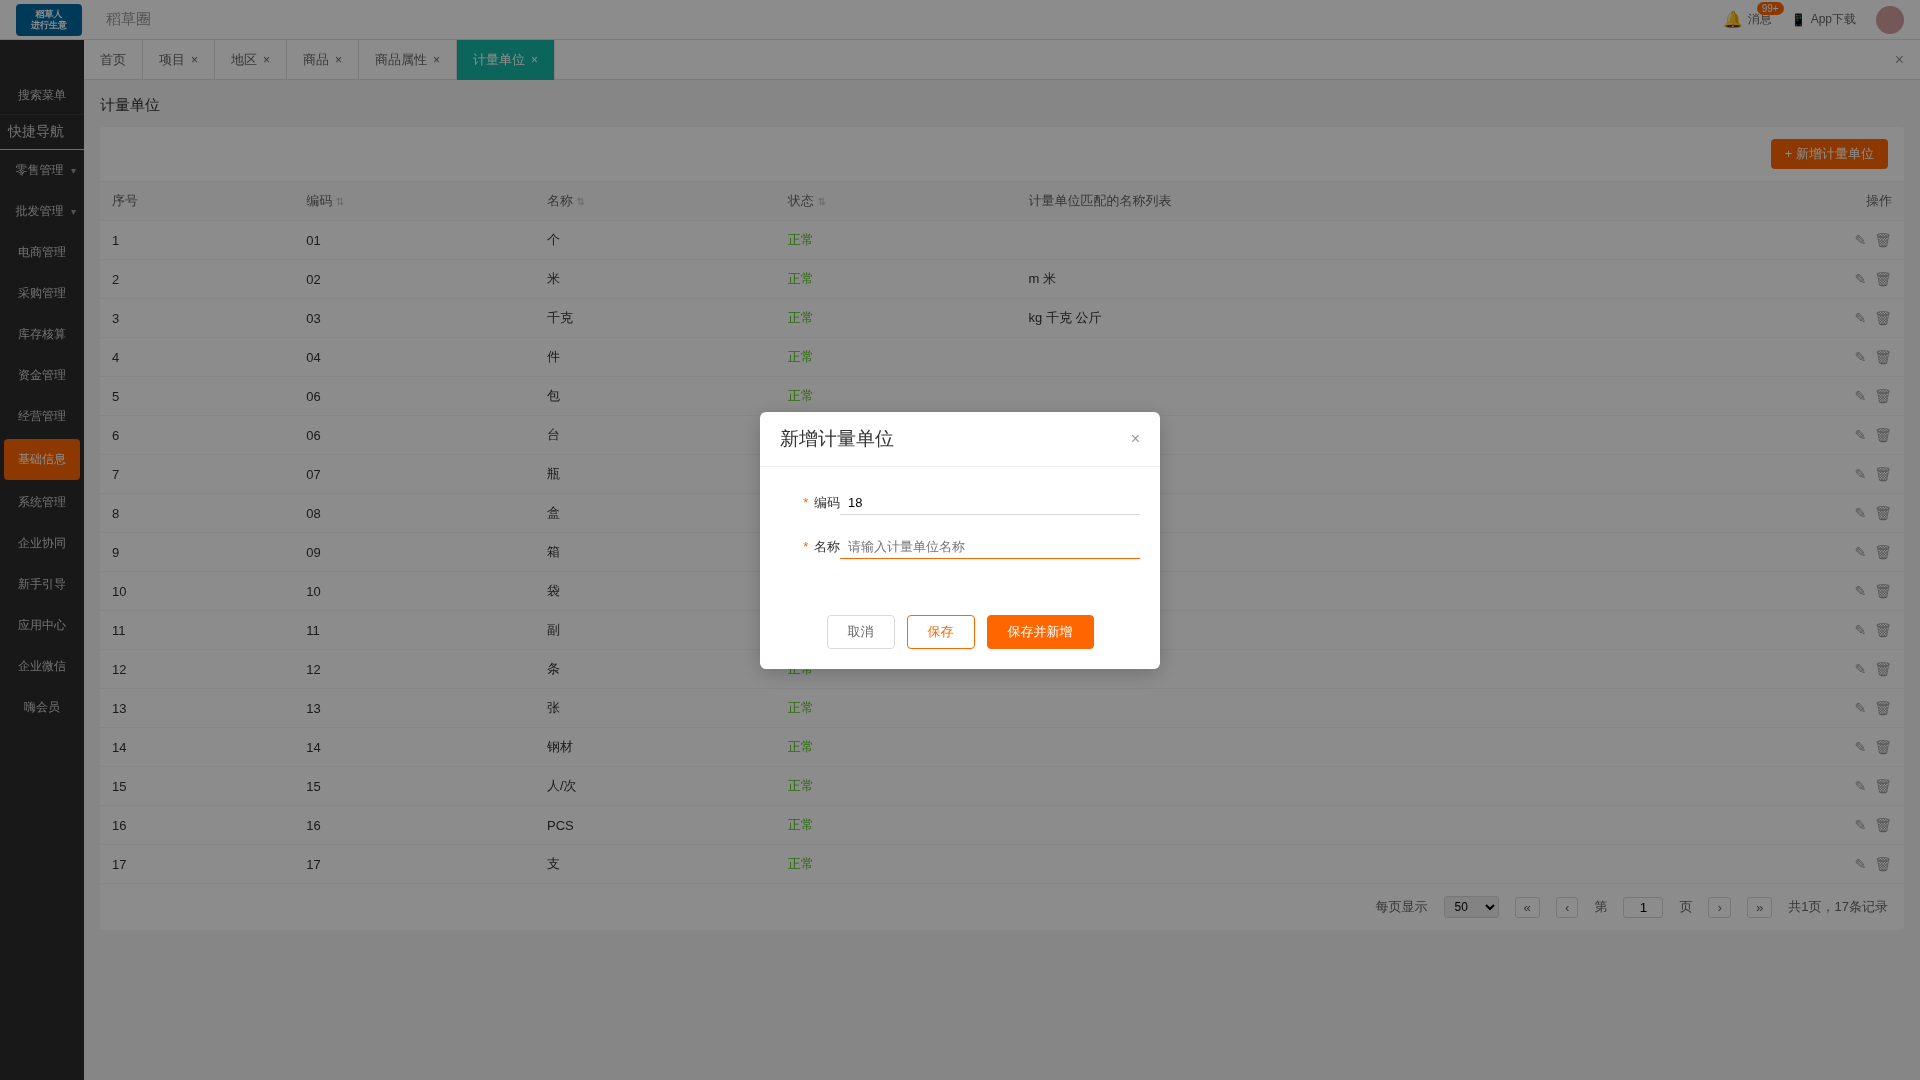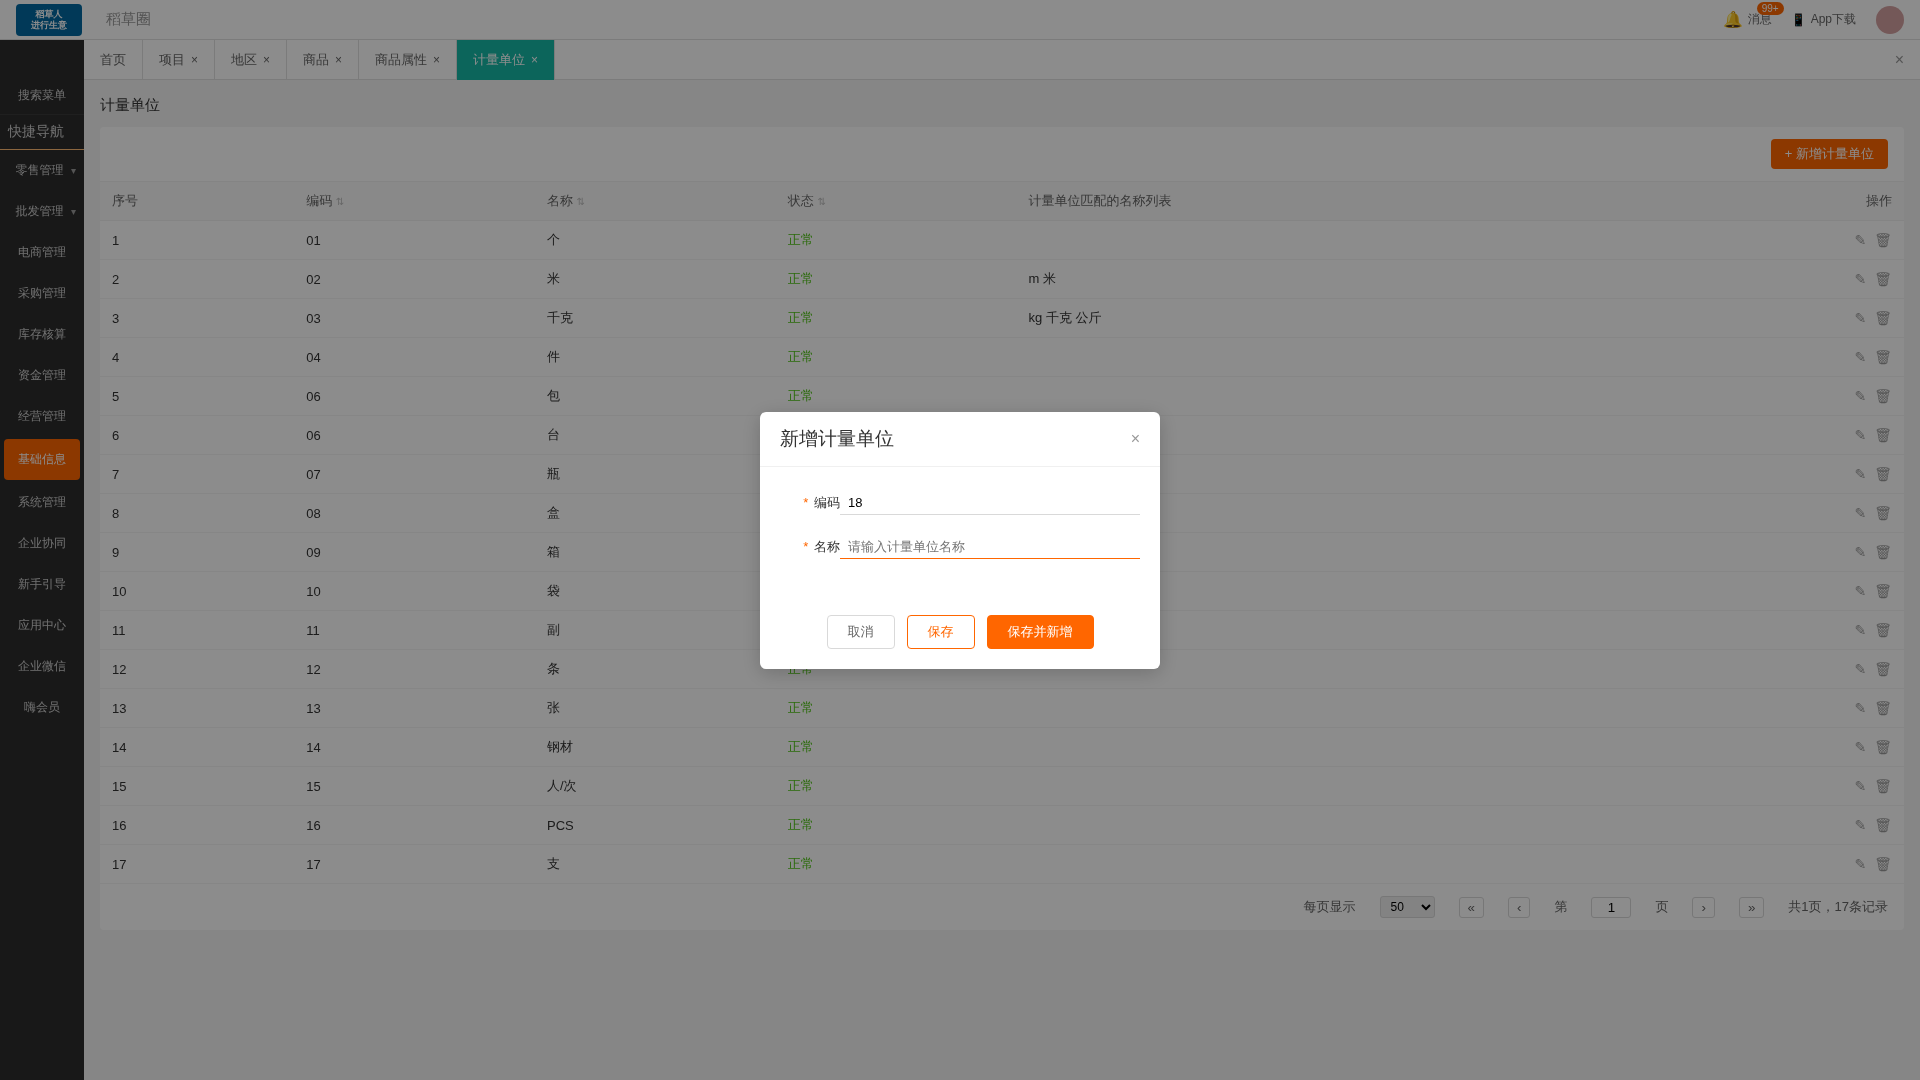--- a/index.html
+++ b/index.html
@@ -53,21 +53,21 @@
     table { width: 100%; border-collapse: collapse; }
     thead tr { background: #fafafa; }
     th { padding: 10px 12px; text-align: left; color: #666; font-weight: 500; border-bottom: 1px solid #f0f0f0; white-space: nowrap; font-size: 13px; }
     td { padding: 10px 12px; border-bottom: 1px solid #f5f5f5; font-size: 13px; color: #333; }
     .status-normal { color: #52c41a; }
     .action-icons { display: flex; gap: 8px; }
     .action-icon { color: #999; cursor: pointer; font-size: 14px; }
     .sort-icon { color: #bbb; font-size: 10px; }
     
     
-    .pagination { display: flex; align-items: center; justify-content: flex-end; padding: 12px 16px; gap: 24px; font-size: 13px; color: #666; }
+    .pagination { display: flex; align-items: center; justify-content: flex-end; padding: 12px 16px; gap: 16px; font-size: 13px; color: #666; }
     .page-select { border: 1px solid #d9d9d9; padding: 2px 6px; border-radius: 3px; font-size: 12px; }
     .page-btn { border: 1px solid #d9d9d9; background: #fff; padding: 2px 8px; cursor: pointer; border-radius: 3px; color: #666; }
     .page-input { border: 1px solid #d9d9d9; width: 40px; text-align: center; padding: 2px; border-radius: 3px; }
     
     
     .modal-overlay { position: fixed; top: 0; left: 0; right: 0; bottom: 0; background: rgba(0,0,0,0.45); z-index: 1000; display: flex; align-items: center; justify-content: center; }
     .modal { background: #fff; border-radius: 6px; width: 400px; box-shadow: 0 4px 20px rgba(0,0,0,0.2); }
     .modal-header { display: flex; align-items: center; justify-content: space-between; padding: 14px 20px; border-bottom: 1px solid #f0f0f0; }
     .modal-title { font-size: 19px; font-weight: 500; color: #333; }
     .modal-close { cursor: pointer; color: #999; font-size: 16px; background: none; border: none; }

